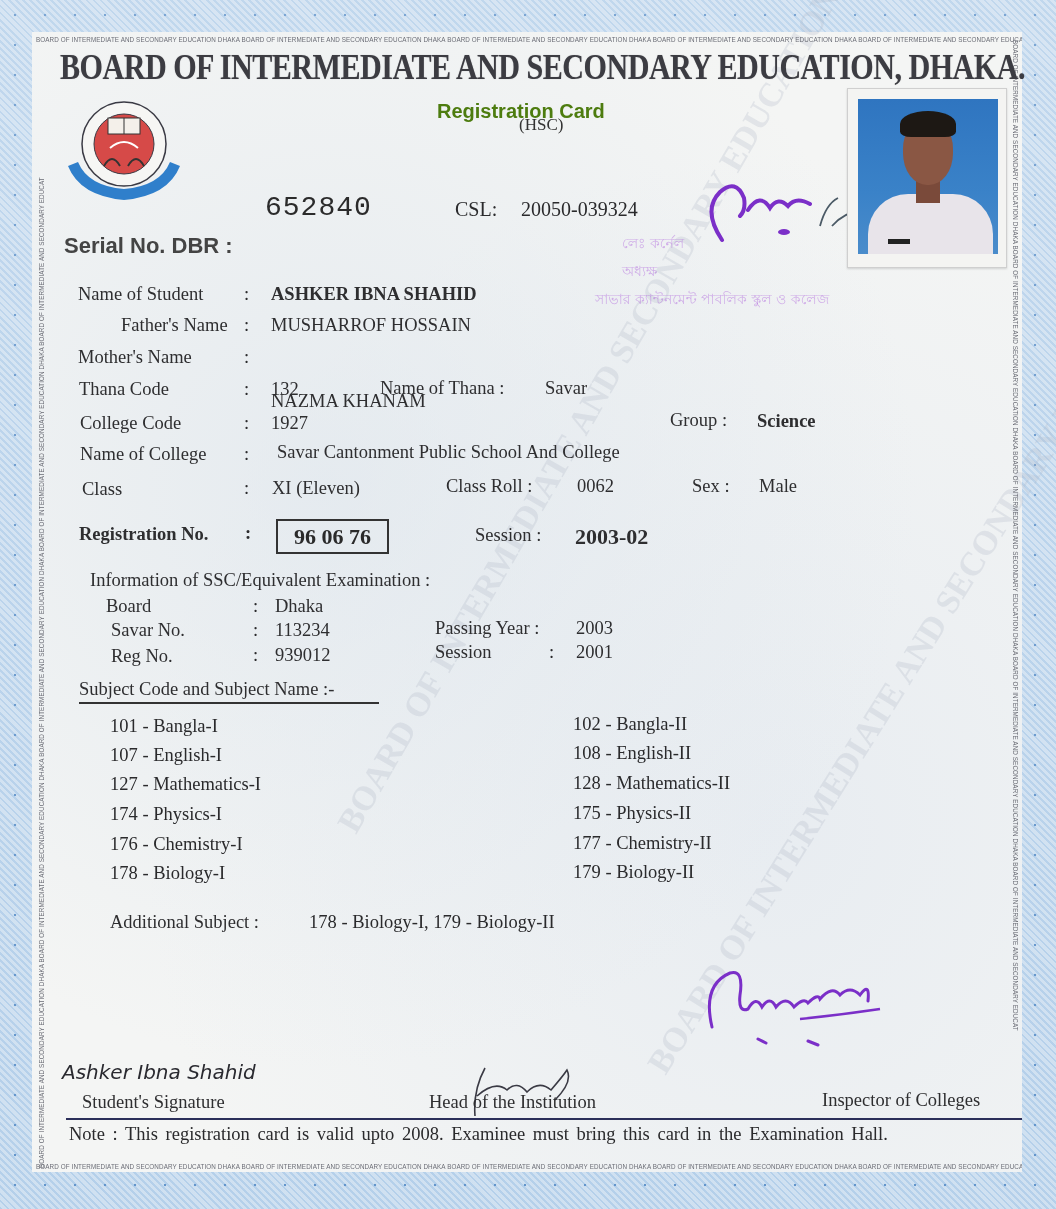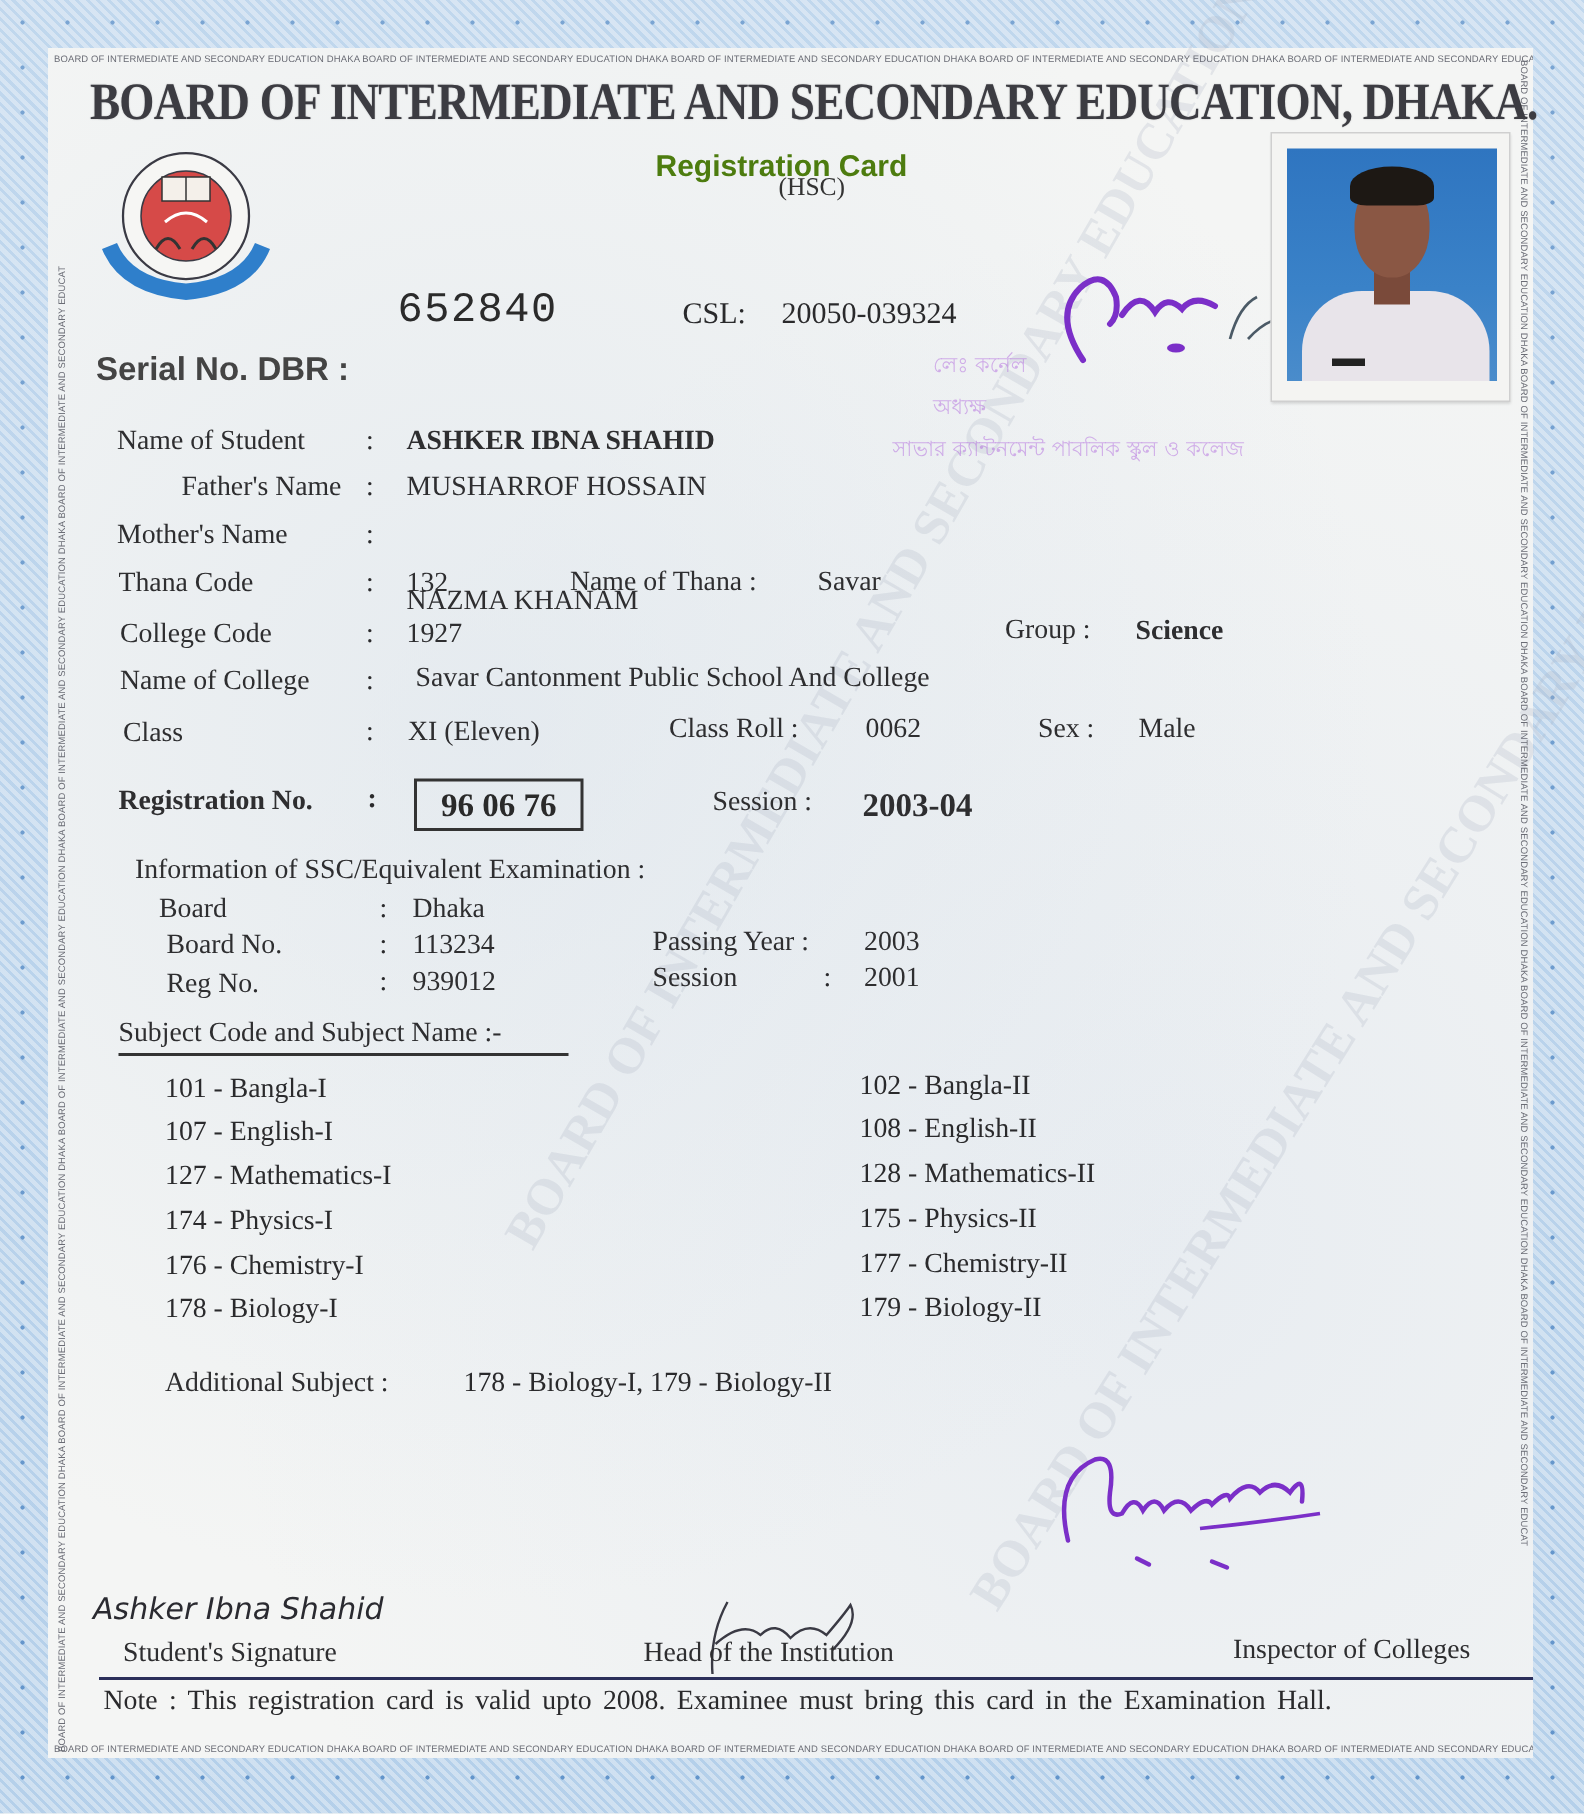--- a/index.html
+++ b/index.html
@@ -211,28 +211,28 @@
 <div class="abs val" style="left:272px; top:478px;">XI (Eleven)</div>
 <div class="abs lbl" style="left:446px; top:476px;">Class Roll  :</div>
 <div class="abs val" style="left:577px; top:476px;">0062</div>
 <div class="abs lbl" style="left:692px; top:476px;">Sex :</div>
 <div class="abs val" style="left:759px; top:476px;">Male</div>
 
 <div class="abs lbl bold" style="left:79px; top:524px;">Registration No.</div>
 <div class="abs colon bold" style="left:245px; top:523px;">:</div>
 <div class="abs reg-box">96 06 76</div>
 <div class="abs lbl" style="left:475px; top:525px;">Session :</div>
-<div class="abs val bold" style="left:575px; top:524px; font-size:22px;">2003-04</div>
+<div class="abs val bold" style="left:575px; top:524px; font-size:22px;">2003-02</div>
 
 <div class="abs lbl" style="left:90px; top:570px;">Information of SSC/Equivalent Examination :</div>
 <div class="abs lbl" style="left:106px; top:596px;">Board</div>
 <div class="abs colon" style="left:253px; top:596px;">:</div>
 <div class="abs val" style="left:275px; top:596px;">Dhaka</div>
 
-<div class="abs lbl" style="left:111px; top:620px;">Board No.</div>
+<div class="abs lbl" style="left:111px; top:620px;">Savar No.</div>
 <div class="abs colon" style="left:253px; top:620px;">:</div>
 <div class="abs val" style="left:275px; top:620px;">113234</div>
 <div class="abs lbl" style="left:435px; top:618px;">Passing Year :</div>
 <div class="abs val" style="left:576px; top:618px;">2003</div>
 
 <div class="abs lbl" style="left:111px; top:646px;">Reg No.</div>
 <div class="abs colon" style="left:253px; top:645px;">:</div>
 <div class="abs val" style="left:275px; top:645px;">939012</div>
 <div class="abs lbl" style="left:435px; top:642px;">Session</div>
 <div class="abs colon" style="left:549px; top:642px;">:</div>

